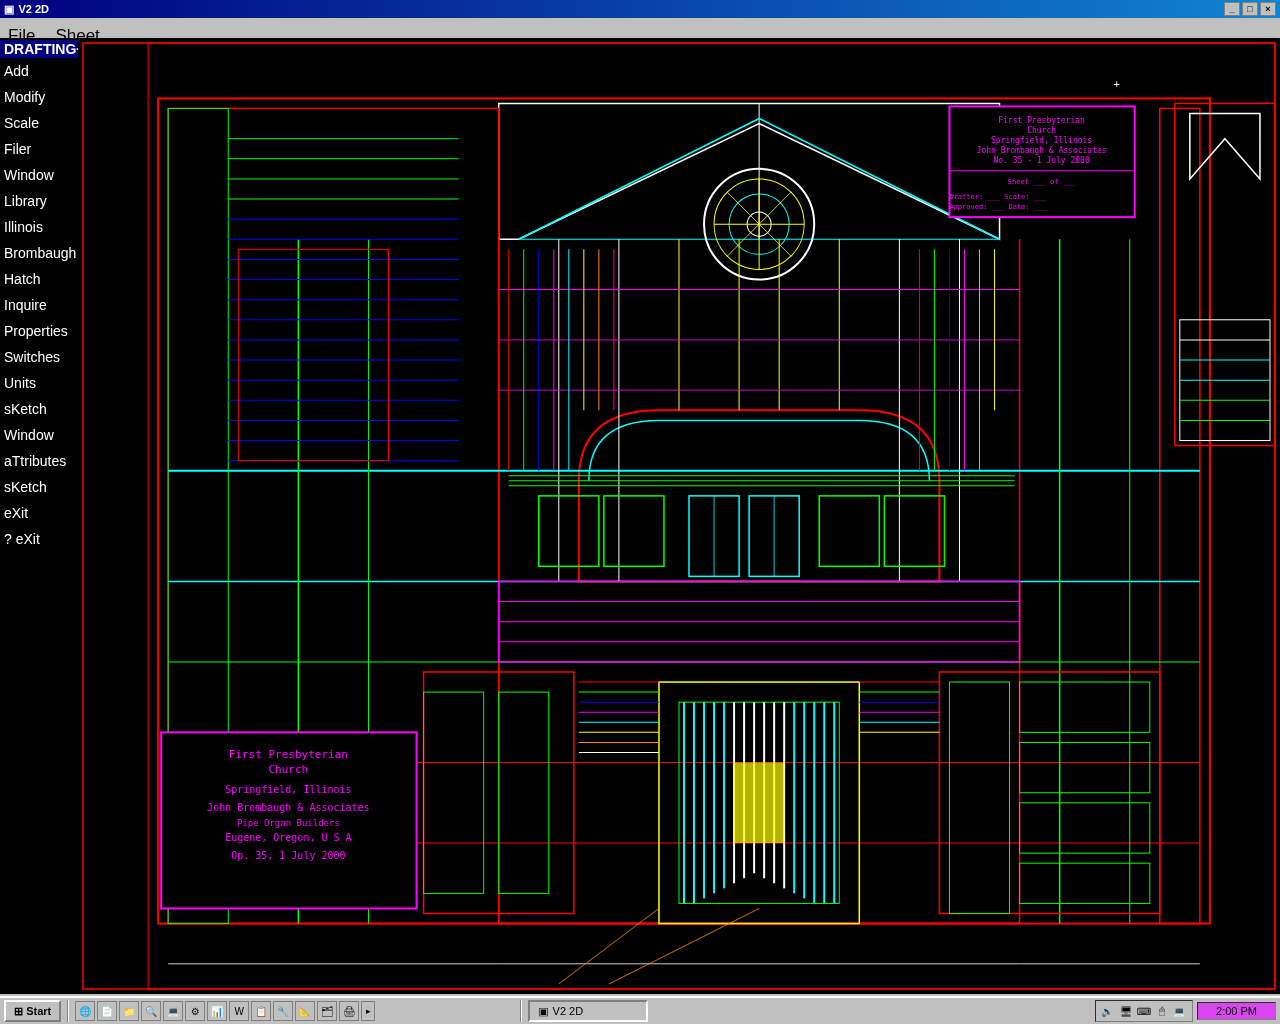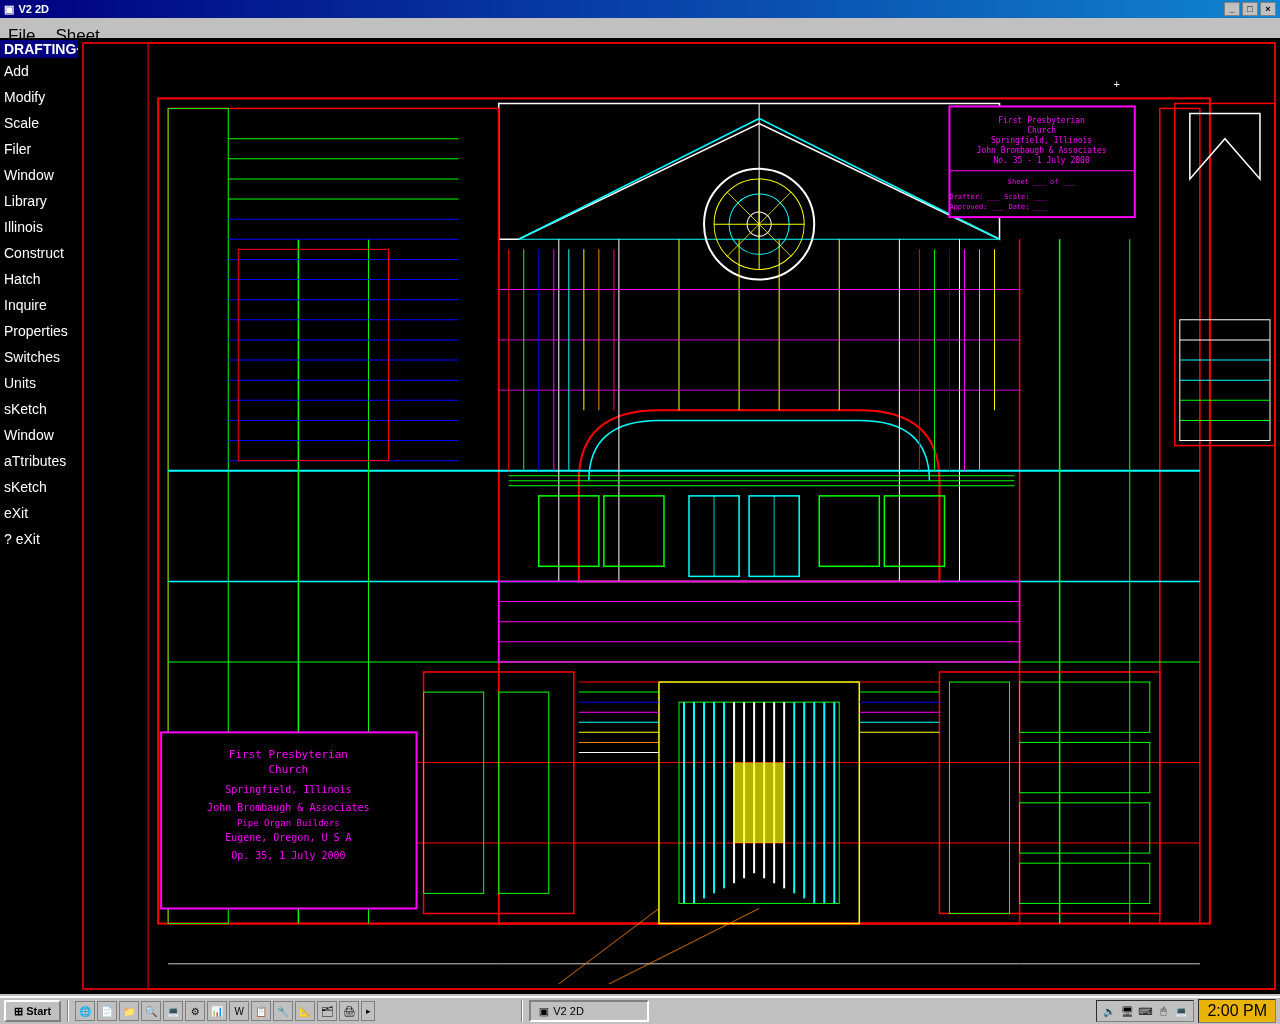--- a/index.html
+++ b/index.html
@@ -168,24 +168,24 @@
       height: 20px;
       background: #c0c0c0;
       border: 1px solid #808080;
       display: flex;
       align-items: center;
       justify-content: center;
       font-size: 10px;
       cursor: pointer;
     }
     #time-display {
-      background: #eab308;
+      background: #d946ef;
       border: 1px inset #808080;
-      padding: 2px 8px;
-      font-size: 16px;
+      padding: 2px 18px;
+      font-size: 11px;
     }
     #active-window-btn {
       height: 22px;
       padding: 0 8px;
       background: #c0c0c0;
       border: 2px solid;
       border-color: #808080 white white #808080;
       font-size: 11px;
       display: flex;
       align-items: center;
@@ -250,21 +250,21 @@
       <span>DRAFTING+</span>
       <span>▸</span>
     </div>
     <div class="left-menu-item">Add</div>
     <div class="left-menu-item">Modify</div>
     <div class="left-menu-item">Scale</div>
     <div class="left-menu-item">Filer</div>
     <div class="left-menu-item">Window</div>
     <div class="left-menu-item">Library</div>
     <div class="left-menu-item">Illinois</div>
-    <div class="left-menu-item">Construct</div>
+    <div class="left-menu-item">Brombaugh</div>
     <div class="left-menu-item">Hatch</div>
     <div class="left-menu-item">Inquire</div>
     <div class="left-menu-item">Properties</div>
     <div class="left-menu-item">Switches</div>
     <div class="left-menu-item">Units</div>
     <div class="left-menu-item">sKetch</div>
     <div class="left-menu-item">Window</div>
     <div class="left-menu-item">aTtributes</div>
     <div class="left-menu-item">sKetch</div>
     <div class="left-menu-item">eXit</div>

